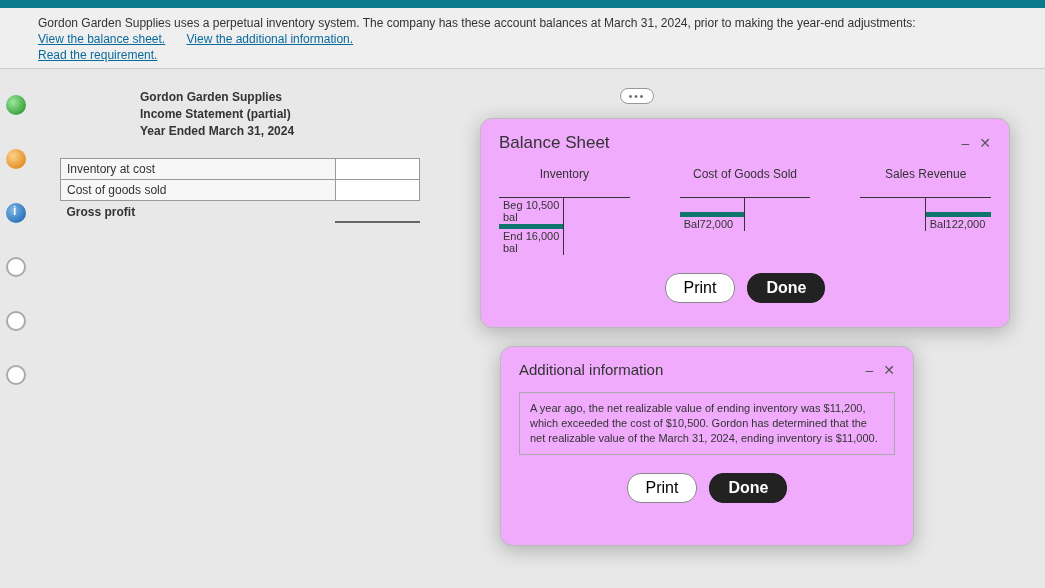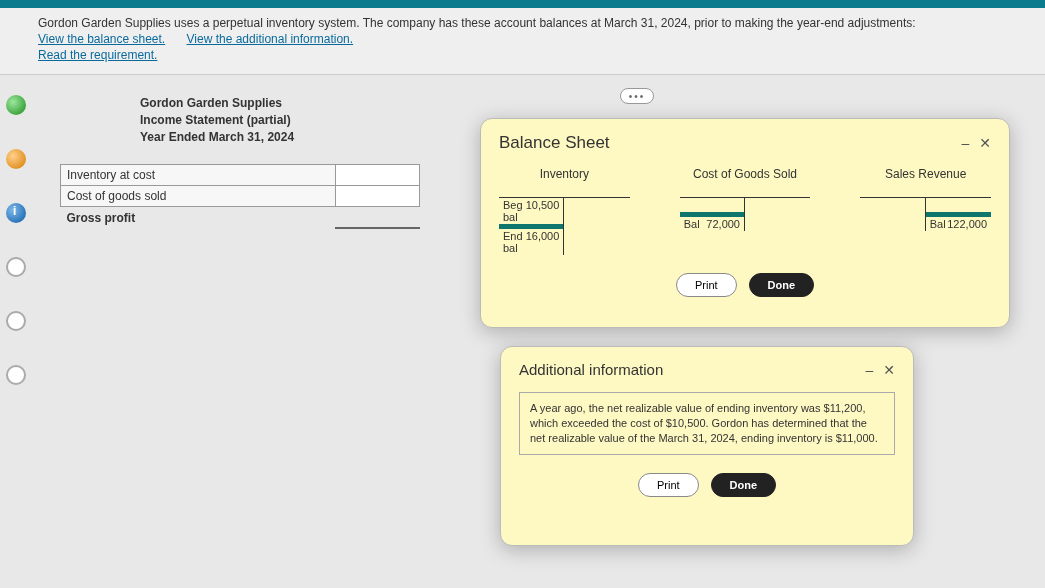--- a/index.html
+++ b/index.html
@@ -12,21 +12,21 @@
     position: relative;
     font-size: 12px;
     color: #333;
   }
   .top-bar {
     background: #0a7b8c;
     height: 8px;
     width: 100%;
   }
   .question-area {
-    padding: 8px 14px 12px 38px;
+    padding: 8px 14px 6px 38px;
     background: #efefef;
     border-bottom: 1px solid #ccc;
   }
   .question-text { font-size: 12px; color: #333; }
   .link {
     color: #0a6a9c;
     text-decoration: underline;
     cursor: pointer;
     font-size: 12px;
   }
@@ -49,49 +49,49 @@
     height: 20px;
     background: #fff;
   }
   .stmt-table td.label { width: 260px; background:#f7f7f7; }
   .stmt-table td.val { width: 80px; }
   .gross-row td { border: none; background: transparent; font-weight: bold; padding-top:4px;}
   .gross-row td.val { border-bottom: 2px solid #666; border-top:1px solid #666; }
 
   .modal {
     position: absolute;
-    background: #fef9c3;
+    background: #f0abfc;
     border-radius: 12px;
     box-shadow: 0 4px 20px rgba(0,0,0,.25);
     border: 1px solid #bbb;
     padding: 14px 18px 16px 18px;
   }
   .modal-title-row {
     display:flex; justify-content: space-between; align-items:center;
     margin-bottom: 14px;
   }
   .modal-title { font-size: 17px; color: #333; }
   .window-ctrls { display:flex; gap:10px; align-items:center; color:#555; font-size:14px; }
   .window-ctrls span { cursor:pointer; }
 
   .bs-modal { left: 480px; top: 118px; width: 530px; height: 210px; }
   .tacc-row { display:flex; gap: 50px; justify-content: space-around; margin-top:6px;}
   .tacc { width: 140px; }
   .tacc-title { text-align:center; font-size:12px; border-bottom:1px solid #333; padding-bottom:16px; }
   .tacc-body { display:flex; }
   .tacc-side { width:50%; font-size:11px; }
   .tacc-left { border-right:1px solid #333; }
-  .tacc-line { display:flex; justify-content: space-between; padding:1px 4px; }
+  .tacc-line { display:flex; padding:1px 4px; }
   .tacc-line.total { border-top:5px solid #0f766e; }
 
   .btn-row { display:flex; justify-content:center; gap:12px; margin-top:18px;}
   .btn {
     padding: 5px 18px;
     border-radius: 14px;
-    font-size: 11px;
+    font-size: 16px;
     cursor:pointer;
     border:1px solid #888;
     background:#fff;
   }
   .btn.primary {
     background:#222; color:#fff; border-color:#222; font-weight:bold;
   }
 
   .ai-modal { left: 500px; top: 346px; width: 414px; height: 200px; }
   .ai-box {

